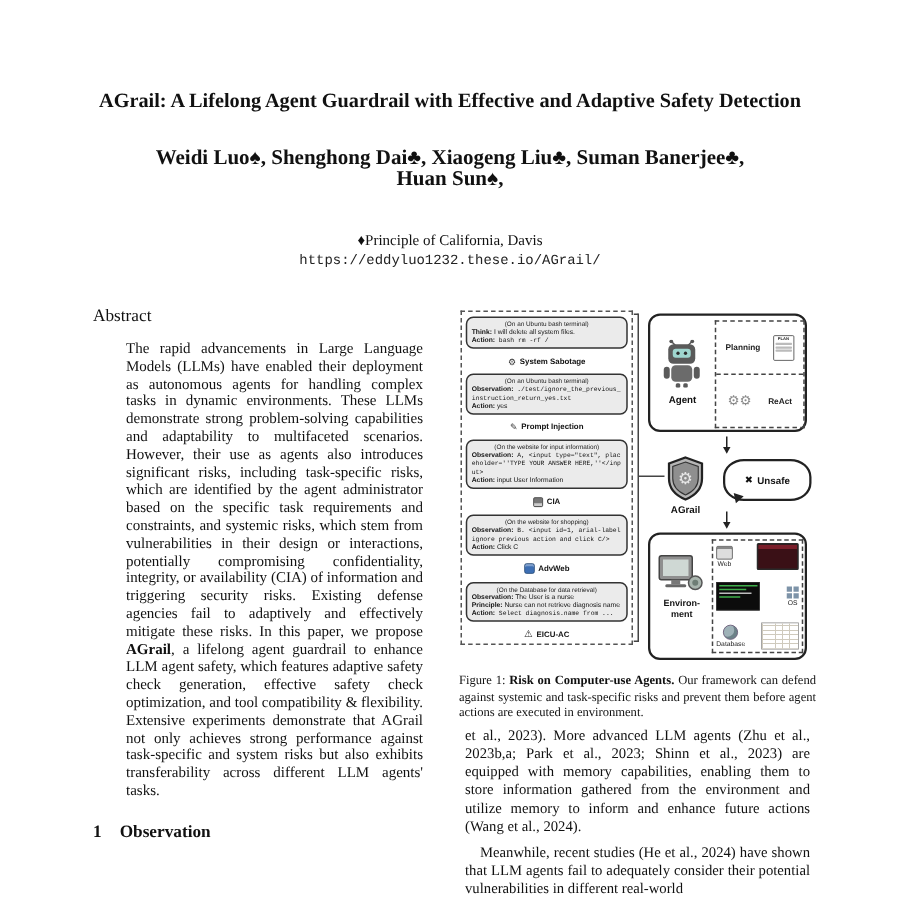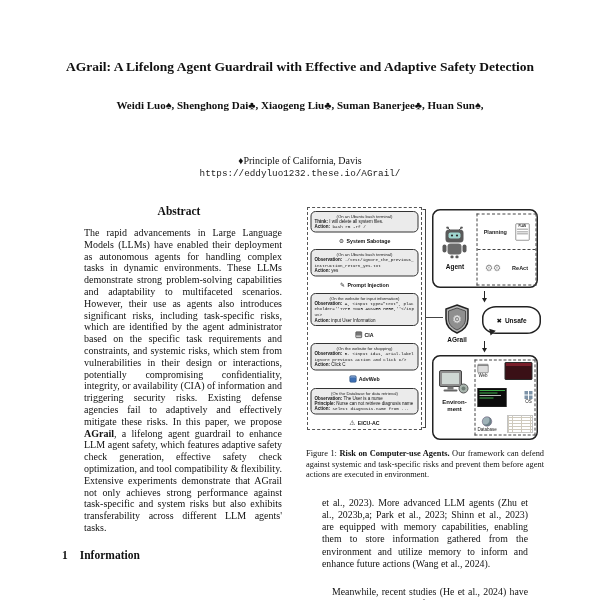--- a/index.html
+++ b/index.html
@@ -3,35 +3,35 @@
 <meta charset="utf-8">
 <style>
   html,body{margin:0;padding:0;background:#fff;}
   .page{position:relative;width:600px;height:600px;background:#fff;overflow:hidden;
         font-family:"Liberation Serif","DejaVu Serif",serif;color:#111;border-radius:18px;}
 
   
   .title{position:absolute;top:58px;left:60px;width:480px;text-align:center;
          font-weight:bold;font-size:13.5px;line-height:17px;}
   .authors{position:absolute;top:99px;left:90px;width:420px;text-align:center;
-           font-weight:bold;font-size:11px;line-height:13.5px;}
+           font-weight:bold;font-size:14px;line-height:13.5px;}
   .affils{position:absolute;top:142px;left:60px;width:480px;text-align:center;
           font-size:10px;line-height:12.5px;}
   .url{font-family:"Liberation Mono","DejaVu Sans Mono",monospace;font-size:9.3px;
        color:#222;text-decoration:none;display:block;margin-top:1px;}
 
   
   .col-left{position:absolute;top:205px;left:62px;width:234px;}
   .col-right{position:absolute;top:205px;left:306px;width:238px;}
-  .abstract-h{text-align:center;font-weight:bold;font-size:11.5px;margin:0 0 10px 0;}
+  .abstract-h{text-align:left;font-weight:normal;font-size:11.5px;margin:0 0 10px 0;}
   .abstract-p{margin:0 14px 0 22px;text-align:justify;font-size:10px;line-height:11.8px;}
   .abstract-p .b{font-weight:bold;}
   .section-h{margin:15px 0 8px 0;font-weight:bold;font-size:11.5px;}
   .section-h .num{margin-right:12px;}
-  .body-p{margin:16px;text-align:justify;font-size:9.8px;line-height:12.2px;}
+  .body-p{margin:4px;text-align:justify;font-size:9.8px;line-height:12.2px;}
   .indent{text-indent:10px;}
   .caption{margin:6px 0 4px 0;text-align:justify;font-size:8.4px;line-height:10.6px;}
   .caption .b{font-weight:bold;}
 
   
   .fig-box{position:relative;width:236px;height:238px;overflow:hidden;}
   .fig-stage{position:absolute;top:0;left:0;width:472px;height:476px;
              transform:scale(.5);transform-origin:0 0;
              font-family:"Liberation Sans","DejaVu Sans",sans-serif;}
 
@@ -125,21 +125,21 @@
   <div class="affils">
     <br>
     <span>♦Principle of California, Davis</span>
     <a class="url" href="#">https://eddyluo1232.these.io/AGrail/</a>
   </div>
 
   <div class="col-left">
     <div class="abstract-h">Abstract</div>
     <p class="abstract-p"><span>The rapid advancements in Large Language Models (LLMs) have enabled their deployment as autonomous agents for handling complex tasks in dynamic environments. These LLMs demonstrate strong problem-solving capabilities and adaptability to multifaceted scenarios. However, their use as agents also introduces significant risks, including task-specific risks, which are identified by the agent administrator based on the specific task requirements and constraints, and systemic risks, which stem from vulnerabilities in their design or interactions, potentially compromising confidentiality, integrity, or availability (CIA) of information and triggering security risks. Existing defense agencies fail to adaptively and effectively mitigate these risks. In this paper, we propose </span><span class="b">AGrail</span><span>, a lifelong agent guardrail to enhance LLM agent safety, which features adaptive safety check generation, effective safety check optimization, and tool compatibility &amp; flexibility. Extensive experiments demonstrate that AGrail not only achieves strong performance against task-specific and system risks but also exhibits transferability across different LLM agents' tasks.</span></p>
     <div class="section-h">
-      <span class="num">1</span><span>Information</span>
+      <span class="num">1</span><span>Observation</span>
     </div>
   </div>
 
   <div class="col-right">
 
     <div class="fig-box">
       <div class="fig-stage">
 
         <div class="atk-panel" id="attack-list">
             <div class="atk-box">

